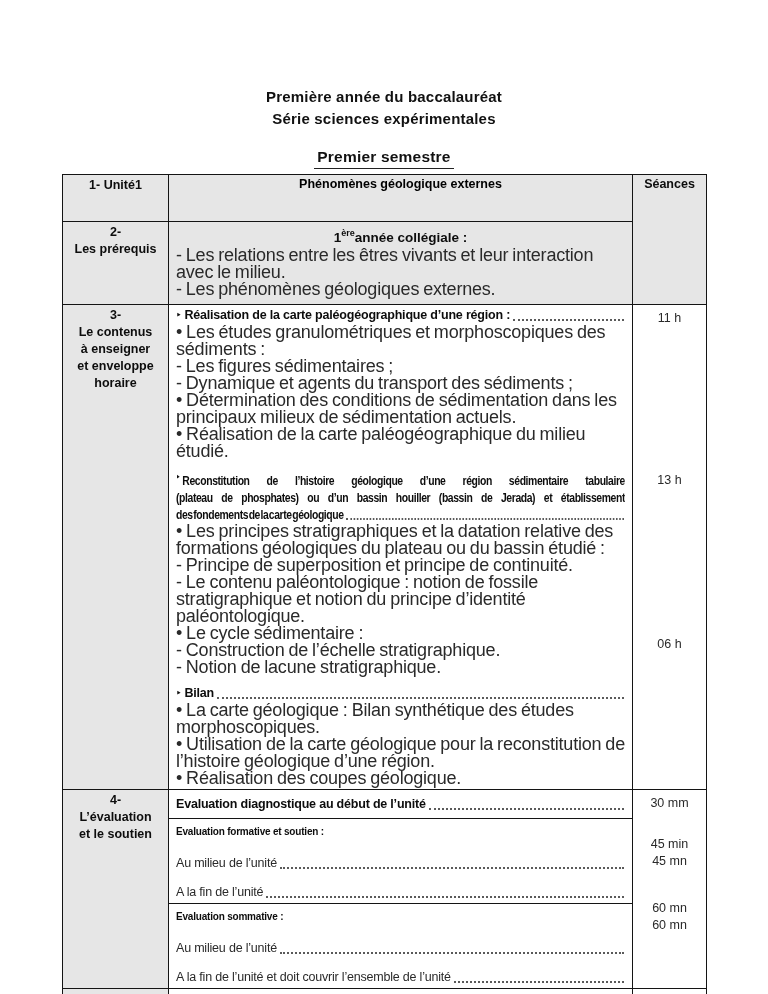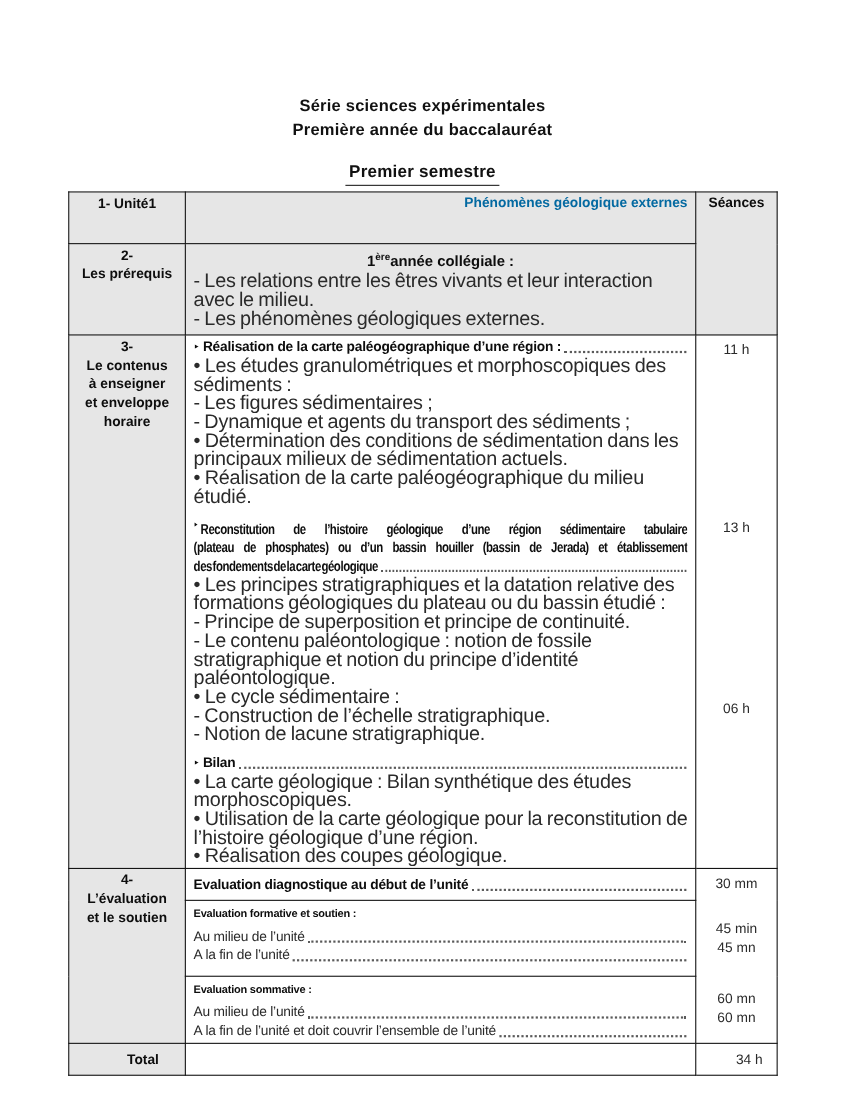--- a/index.html
+++ b/index.html
@@ -45,39 +45,39 @@
   }
   tr.r1 td{height:42px;}
   tr.r2 td{height:78px;}
   tr.r3 td{height:427px;}
   tr.r4a td.midcell{height:24px;vertical-align:middle;}
   tr.r4b td.midcell{height:64px;}
   tr.r4c td.midcell{height:54px;}
   tr.r5 td{height:24px;vertical-align:middle;padding-left:36px;}
 
   td.unit-title{
-    text-align:right;vertical-align:middle;
-    font-weight:bold;font-size:13.5px;color:#0369a1;
+    text-align:center;vertical-align:middle;
+    font-weight:bold;font-size:13.5px;color:#000000;
   }
   .prereq-heading{
     text-align:center;font-weight:bold;font-size:13.5px;
     margin:4px 0 2px 0;color:#0d0d0d;
   }
   .prereq-heading sup{font-size:9px;}
 
   
   .line{
     font-size:18px;line-height:17px;color:#2a2a2a;
     letter-spacing:-0.2px;word-spacing:-0.8px;
   }
   .gap{height:9px;}
   .lead{display:flex;align-items:flex-end;line-height:17px;}
   .lead .txt{white-space:nowrap;color:#2a2a2a;}
   .lead .txt.b{font-weight:bold;font-size:12.5px;color:#0d0d0d;letter-spacing:-0.2px;}
-  .lead .txt.n{font-size:12.5px;letter-spacing:-0.2px;}
+  .lead .txt.n{font-size:12.5px;letter-spacing:-0.2px;margin-top:12px;}
   .lead .dots{flex:1;border-bottom:2px dotted #5a5a5a;margin:0 1px 3px 3px;min-width:12px;}
   .mk{font-size:8.5px;vertical-align:5px;margin-right:3px;font-weight:bold;color:#0d0d0d;}
   
   .jline{
     width:125%;transform:scaleX(0.8);transform-origin:0 0;
     text-align:justify;text-align-last:justify;
     font-weight:bold;font-size:13px;line-height:17px;color:#0d0d0d;
     letter-spacing:-0.5px;word-spacing:-2.5px;white-space:nowrap;overflow:hidden;
   }
   .lead.cond{width:125%;transform:scaleX(0.8);transform-origin:0 0;}
@@ -101,22 +101,22 @@
   td.times span:nth-child(4){top:110px;}
   td.times span:nth-child(5){top:127px;}
   td.total-val{font-size:12.5px;color:#2a2a2a;}
 </style>
 </head>
 <body>
 
 <div class="page">
 
   <div class="titles">
+    <div class="t1">Première année du baccalauréat</div>
     <div class="t1">Série sciences expérimentales</div>
-    <div class="t1">Première année du baccalauréat</div>
     <div class="t3"><span>Premier semestre</span></div>
   </div>
 
   <table class="doc">
     <colgroup>
         <col class="c1">
         <col class="c2">
         <col class="c3">
       </colgroup>
     <tbody>

